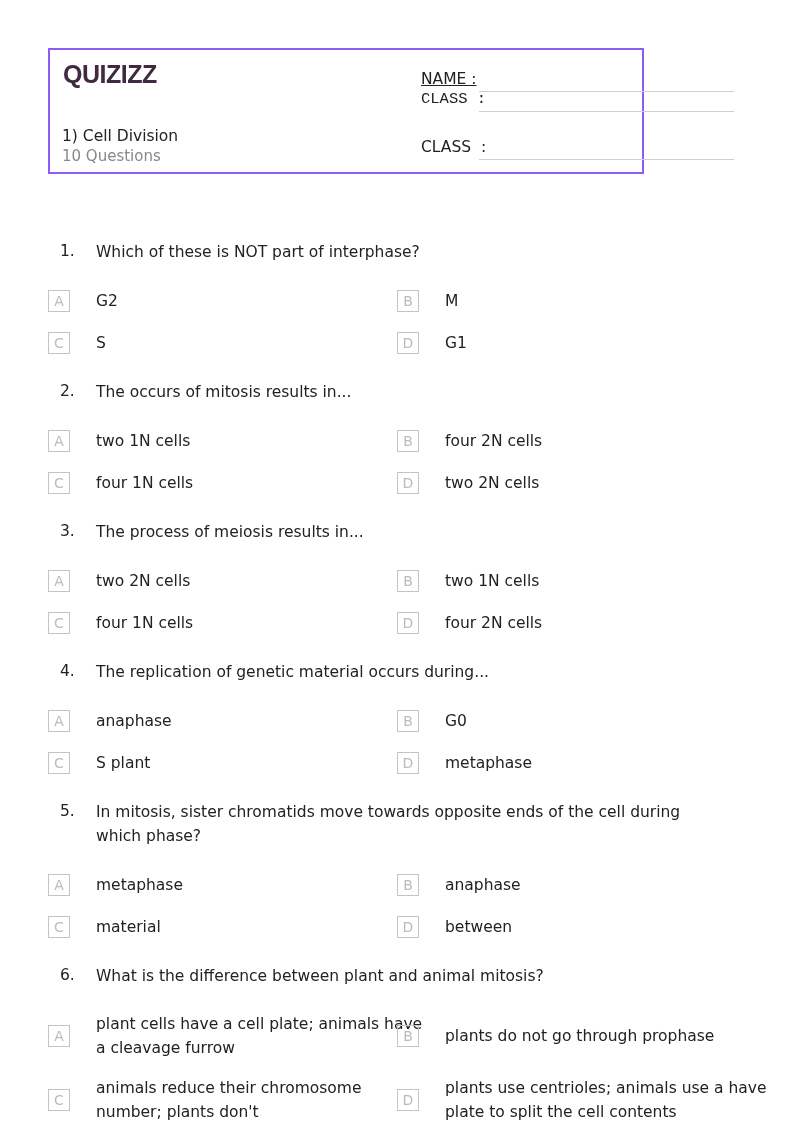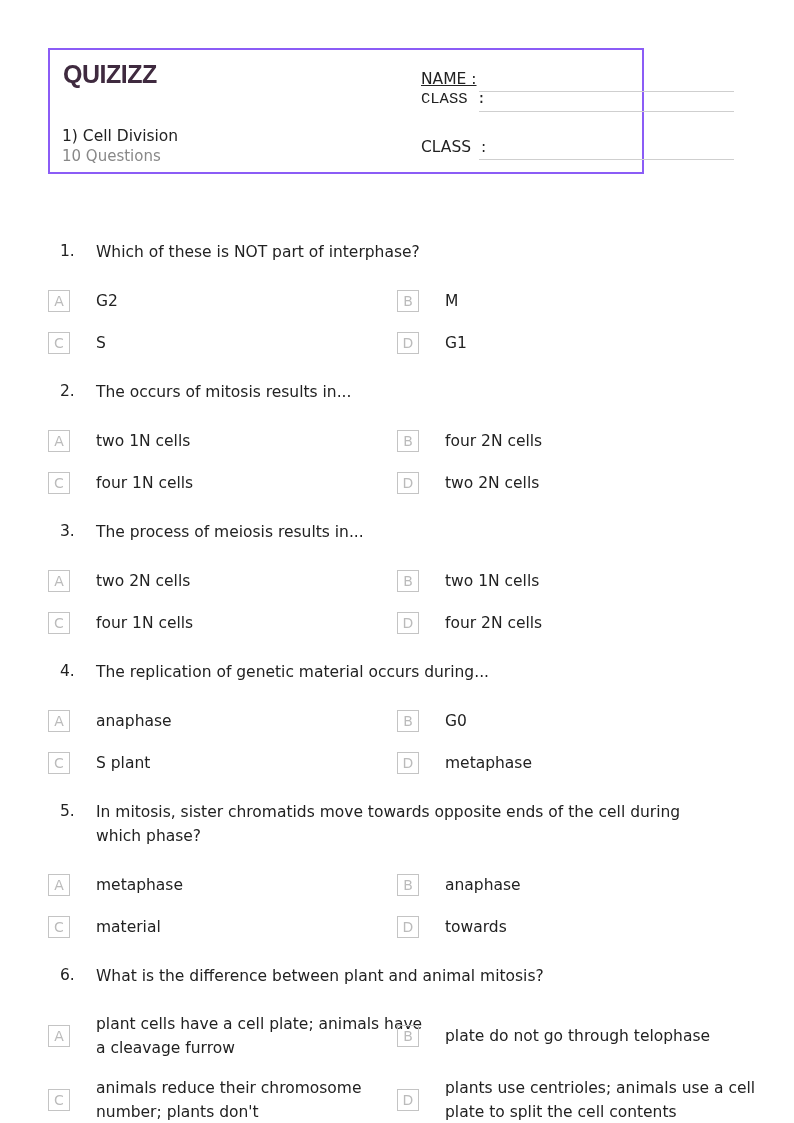--- a/index.html
+++ b/index.html
@@ -138,39 +138,39 @@
   <div class="opt" style="left:397px;top:874px">
       <span class="badge">B</span>
       <span class="otext">anaphase</span>
     </div>
   <div class="opt" style="left:48px;top:916px">
       <span class="badge">C</span>
       <span class="otext">material</span>
     </div>
   <div class="opt" style="left:397px;top:916px">
       <span class="badge">D</span>
-      <span class="otext">towards</span>
+      <span class="otext">between</span>
     </div>
 </div>
 
 <div class="q">
   <span class="qnum" style="top:966px">6.</span>
   <span class="qtext" style="top:964px">What is the difference between plant and animal mitosis?</span>
   <div class="opt" style="left:48px;top:1025px">
     <span class="badge">A</span>
     <span class="otext" style="top:-13px">plant cells have a cell plate; animals have</span>
     <span class="otext" style="top:11px">a cleavage furrow</span>
   </div>
   <div class="opt" style="left:397px;top:1025px">
     <span class="badge">B</span>
-    <span class="otext" style="top:-1px">plate do not go through telophase</span>
+    <span class="otext" style="top:-1px">plants do not go through prophase</span>
   </div>
   <div class="opt" style="left:48px;top:1089px">
     <span class="badge">C</span>
     <span class="otext" style="top:-13px">animals reduce their chromosome</span>
     <span class="otext" style="top:11px">number; plants don't</span>
   </div>
   <div class="opt" style="left:397px;top:1089px">
     <span class="badge">D</span>
-    <span class="otext" style="top:-13px">plants use centrioles; animals use a cell</span>
+    <span class="otext" style="top:-13px">plants use centrioles; animals use a have</span>
     <span class="otext" style="top:11px">plate to split the cell contents</span>
   </div>
 </div>
 
 </body></html>

